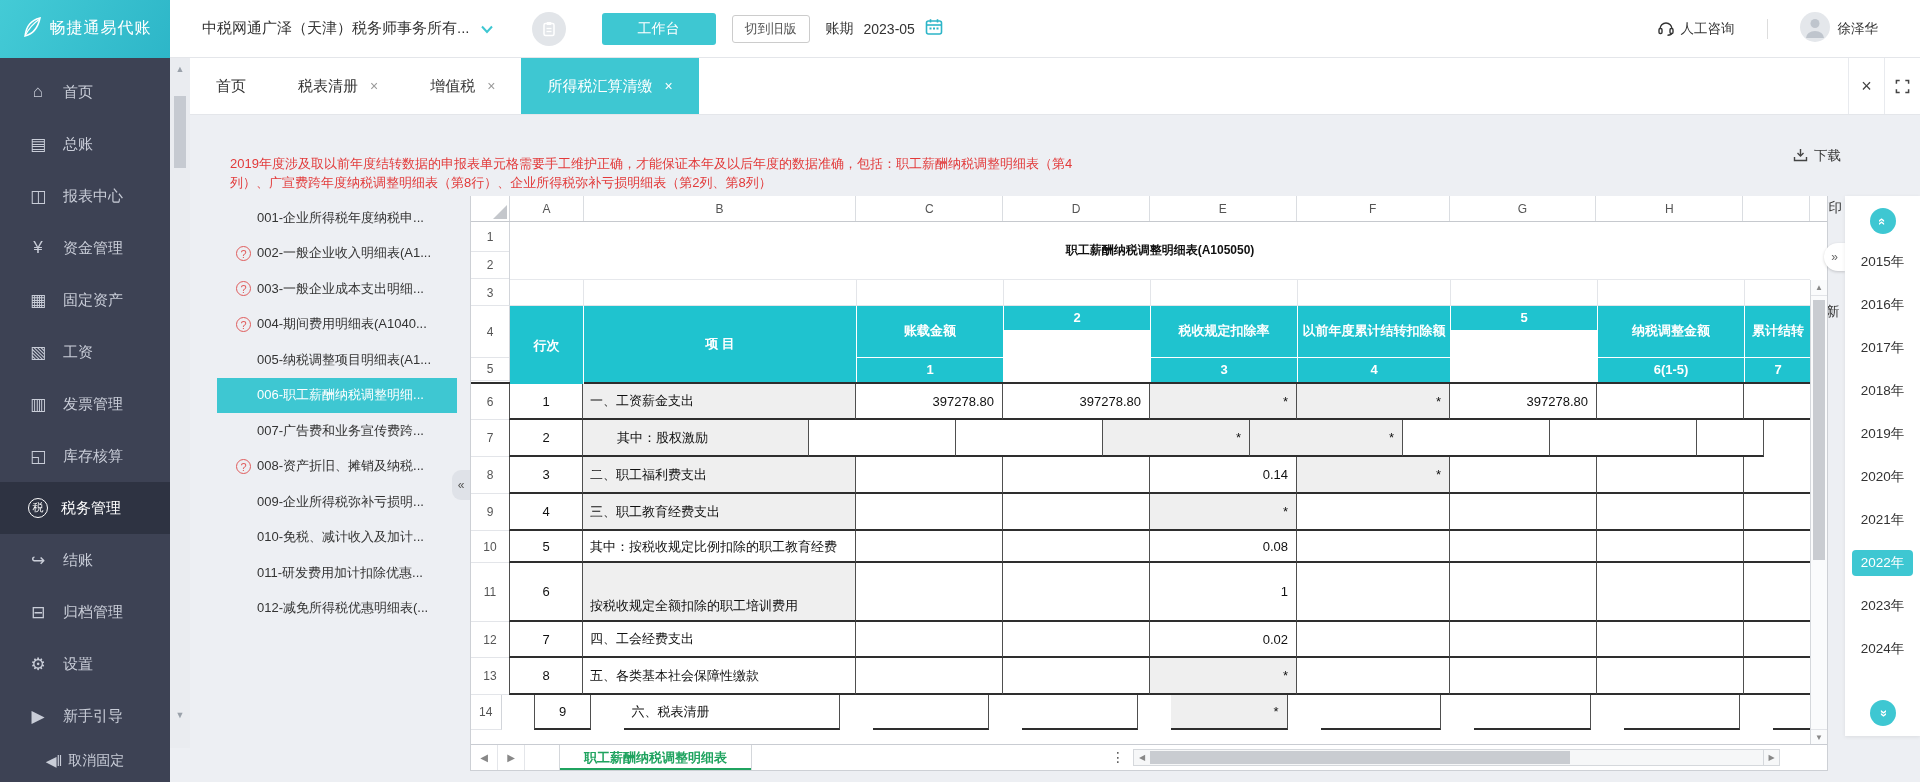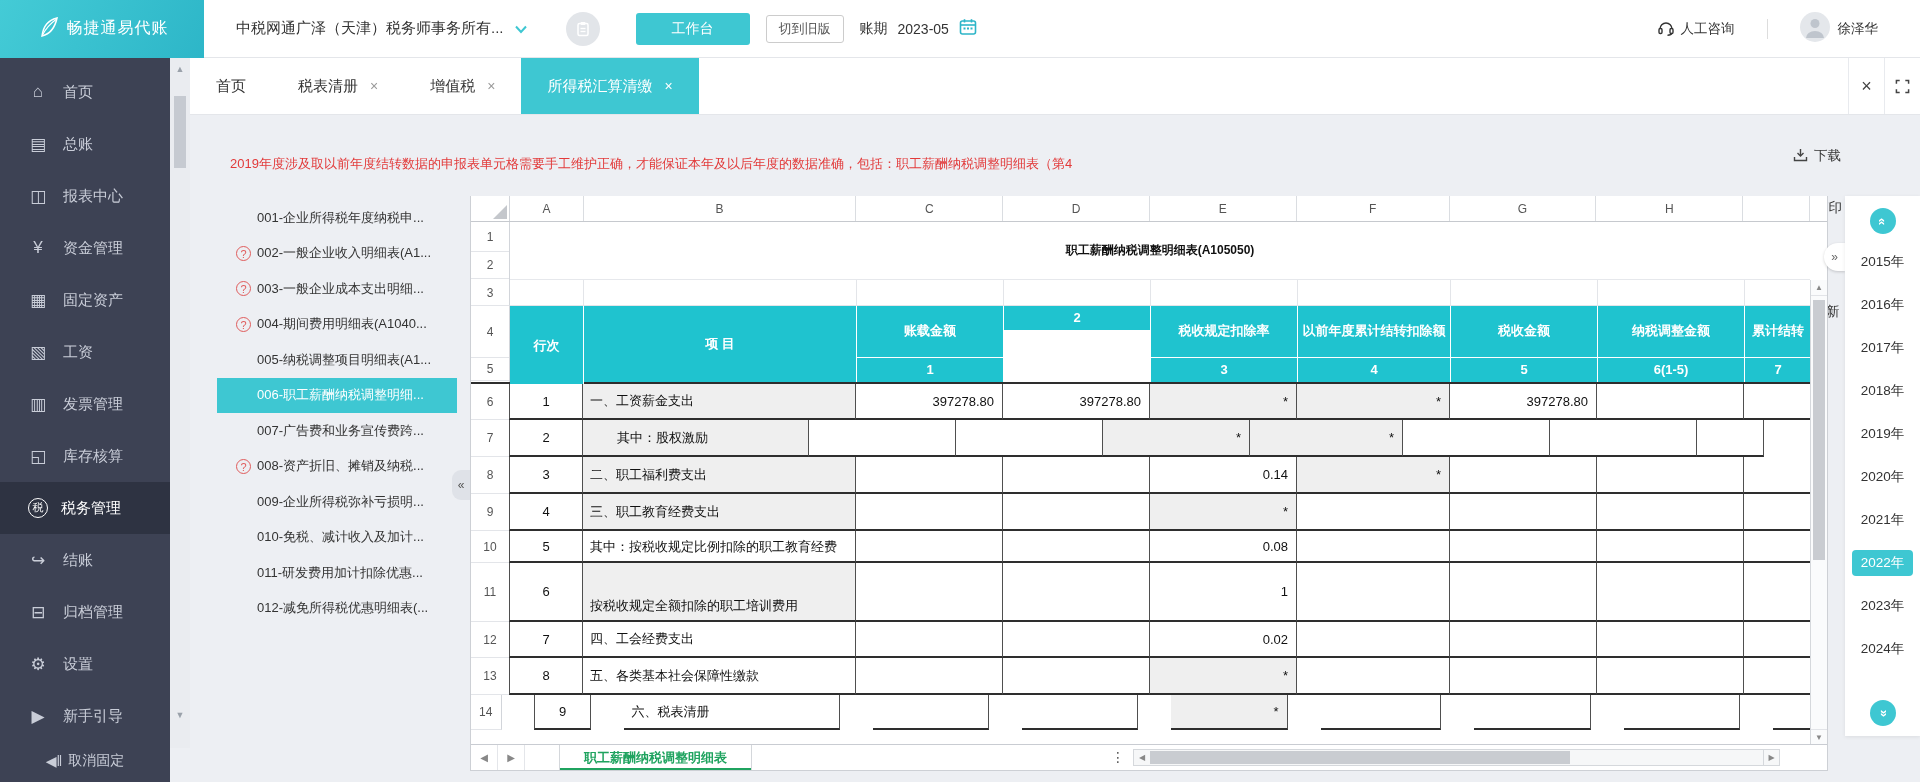--- a/index.html
+++ b/index.html
@@ -1,21 +1,21 @@
 <!DOCTYPE html>
 <html><head>
 <meta charset="utf-8">
 <style>
   * { margin:0; padding:0; box-sizing:border-box; }
   html,body { width:1920px; height:782px; overflow:hidden; }
   body { font-family:"Liberation Sans","DejaVu Sans",sans-serif; background:#edeff3; position:relative; color:#333; }
 
   
   .topbar { position:absolute; left:0; top:0; width:1920px; height:58px; background:#fff; border-bottom:1px solid #e4e6ea; display:flex; align-items:center; z-index:30; }
-  .logo { width:204px; height:58px; background:linear-gradient(120deg,#44cbd6,#2db6c8); display:flex; align-items:center; justify-content:center; gap:7px; color:#fff; }
+  .logo { width:170px; height:58px; background:linear-gradient(120deg,#44cbd6,#2db6c8); display:flex; align-items:center; justify-content:center; gap:7px; color:#fff; }
   .logo-text { font-size:16px; letter-spacing:1px; color:#fff; }
   .company { margin-left:32px; display:flex; align-items:center; gap:10px; font-size:15px; color:#333; cursor:pointer; }
   .clip-circle { width:34px; height:34px; border-radius:50%; background:#e2e5e9; display:flex; align-items:center; justify-content:center; margin-left:38px; }
   .btn-workbench { margin-left:36px; width:114px; height:32px; background:#3ec7d2; color:#fff; border:none; border-radius:3px; font-size:14px; cursor:pointer; }
   .btn-oldver { margin-left:16px; height:28px; padding:0 12px; background:#fff; border:1px solid #ccc; border-radius:3px; font-size:13px; color:#555; cursor:pointer; }
   .period { margin-left:16px; display:flex; align-items:center; gap:10px; font-size:14px; }
   .topbar-right { margin-left:auto; display:flex; align-items:center; gap:24px; margin-right:42px; }
   .support { display:flex; align-items:center; gap:6px; font-size:13.5px; cursor:pointer; }
   .tb-divider { width:1px; height:20px; background:#ddd; margin:0 8px; }
   .user { display:flex; align-items:center; gap:8px; font-size:13.5px; cursor:pointer; }
@@ -289,20 +289,21 @@
             <path d="M11 1.5 H14.5 V5"></path>
             <path d="M14.5 11 V14.5 H11"></path>
             <path d="M5 14.5 H1.5 V11"></path>
           </svg>
       </div>
     </div>
   </div>
 
   <div class="notice">
     <div class="notice-line l1">2019年度涉及取以前年度结转数据的申报表单元格需要手工维护正确，才能保证本年及以后年度的数据准确，包括：职工薪酬纳税调整明细表（第4</div>
+    <div class="notice-line l2">列）、广宣费跨年度纳税调整明细表（第8行）、企业所得税弥补亏损明细表（第2列、第8列）</div>
     <div class="sheet-toolbar">
       <div class="tool-btn">
         <span class="tool-glyph">
           <svg width="15" height="14" viewBox="0 0 15 14" fill="none" stroke="#444" stroke-width="1.4">
               <path d="M7.5 1 V7.5"></path>
               <path d="M4.5 5 L7.5 8 L10.5 5"></path>
               <path d="M1.5 9 V12.5 H13.5 V9"></path>
             </svg>
         </span>
         <span>下载</span>
@@ -424,21 +425,20 @@
             </div>
             <div class="hgroup" style="width: 147px;">
               <div class="hcell hname">税收规定扣除率</div>
               <div class="hcell hnum">3</div>
             </div>
             <div class="hgroup" style="width: 153px;">
               <div class="hcell hname">以前年度累计结转扣除额</div>
               <div class="hcell hnum">4</div>
             </div>
             <div class="hgroup" style="width: 147px;">
-              <div class="hcell hname">税收金额</div>
               <div class="hcell hnum">5</div>
             </div>
             <div class="hgroup" style="width: 147px;">
               <div class="hcell hname">纳税调整金额</div>
               <div class="hcell hnum">6(1-5)</div>
             </div>
             <div class="hgroup" style="width: 67px;">
               <div class="hcell hname">累计结转</div>
               <div class="hcell hnum">7</div>
             </div>

